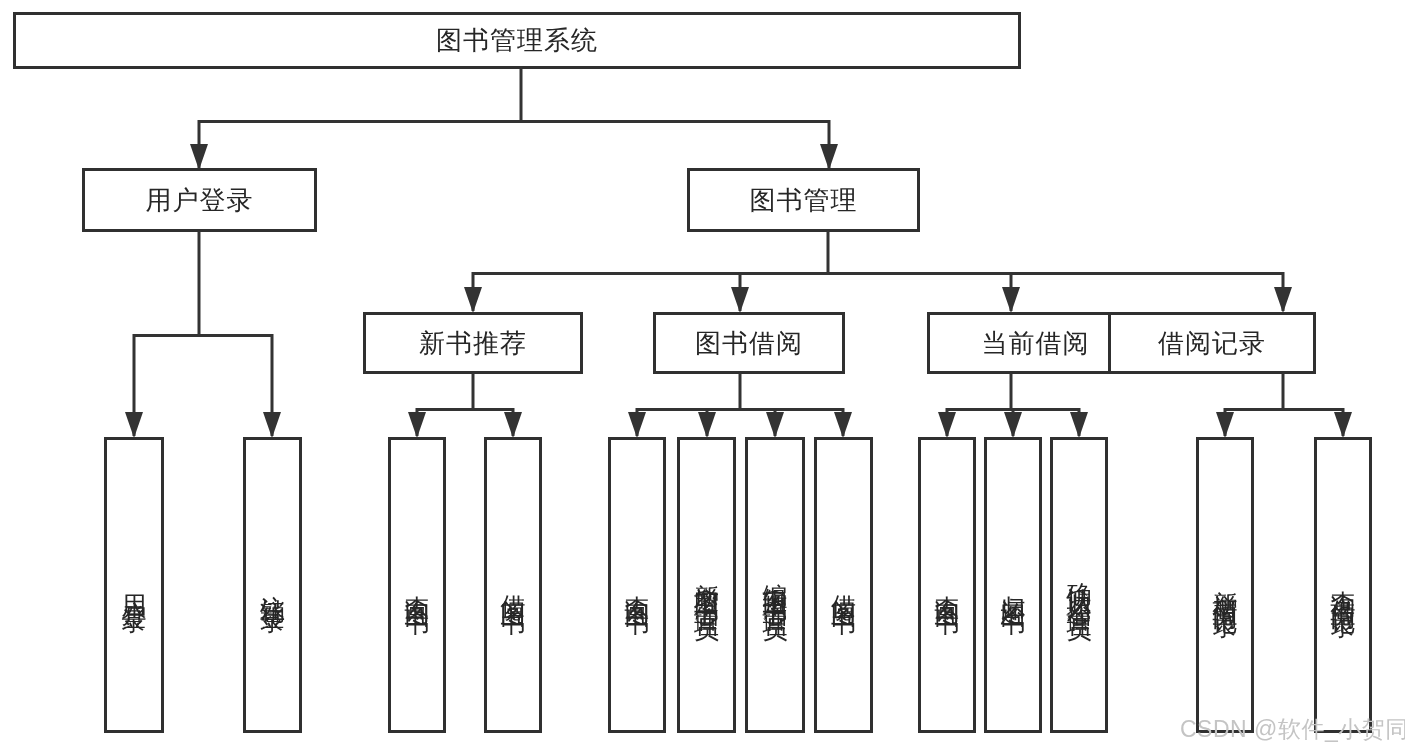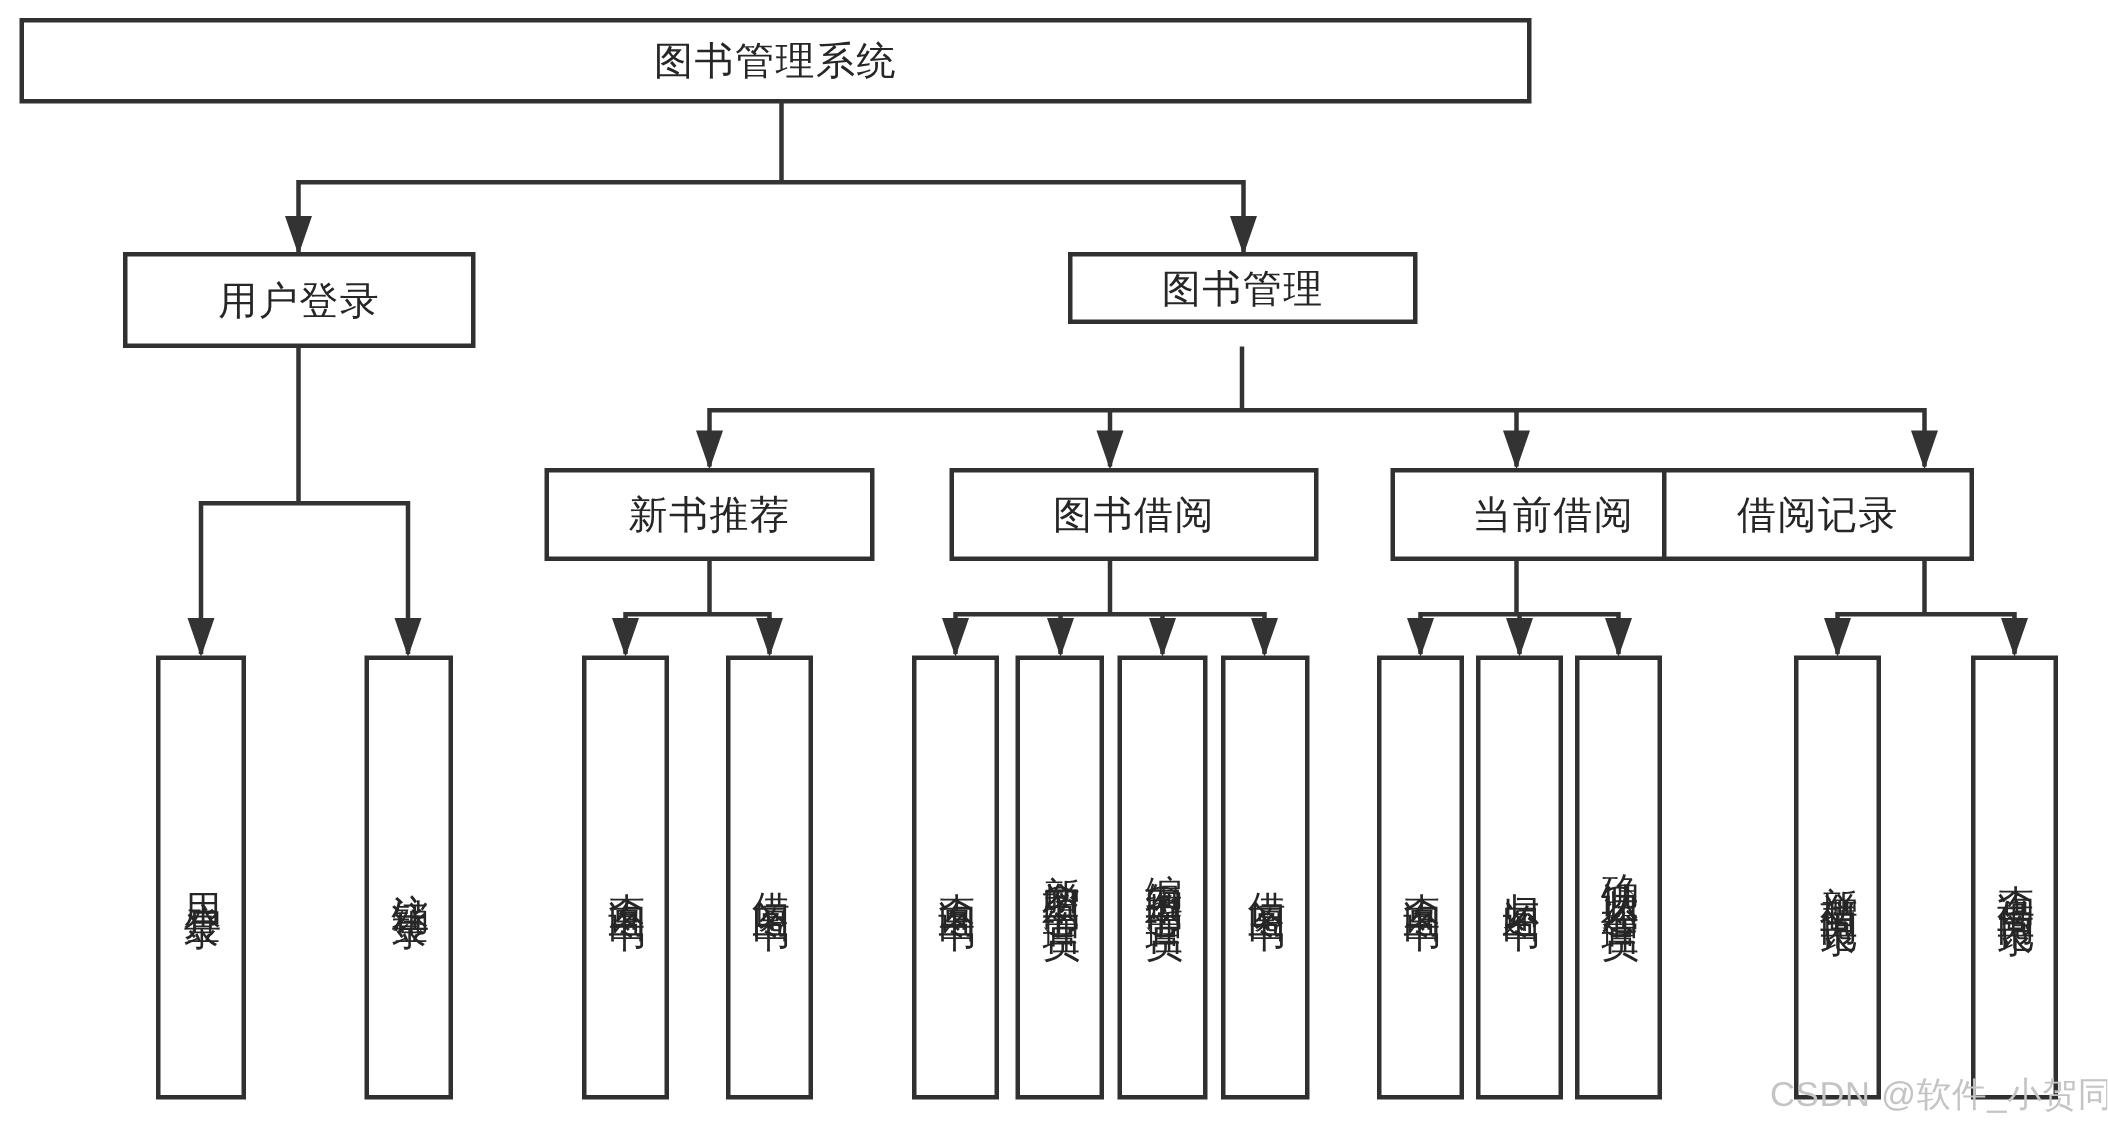--- a/index.html
+++ b/index.html
@@ -130,28 +130,28 @@
     </g>
   </svg>
 
   <div class="box hbox" style="left:13px; top:12px; width:1008px; height:57px;">
     <span class="lbl">图书管理系统</span>
   </div>
 
   <div class="box hbox" style="left:82px; top:168px; width:235px; height:64px;">
     <span class="lbl">用户登录</span>
   </div>
-  <div class="box hbox" style="left:712px; top:168px; width:233px; height:48px;">
+  <div class="box hbox" style="left:687px; top:168px; width:233px; height:64px;">
     <span class="lbl">图书管理</span>
   </div>
 
   <div class="box hbox" style="left:363px; top:312px; width:220px; height:62px;font-family:Liberation Mono, monospace;">
     <span class="lbl">新书推荐</span>
   </div>
-  <div class="box hbox" style="left:633px; top:312px; width:246px; height:62px;">
+  <div class="box hbox" style="left:653px; top:312px; width:192px; height:62px;">
     <span class="lbl">图书借阅</span>
   </div>
   <div class="box hbox" style="left:903px; top:312px; width:217px; height:62px;margin-left:24px;">
     <span class="lbl">当前借阅</span>
   </div>
   <div class="box hbox" style="left:1108px; top:312px; width:208px; height:62px;">
     <span class="lbl">借阅记录</span>
   </div>
 
   <div class="box vbox" style="left:104px; width:60px;">

